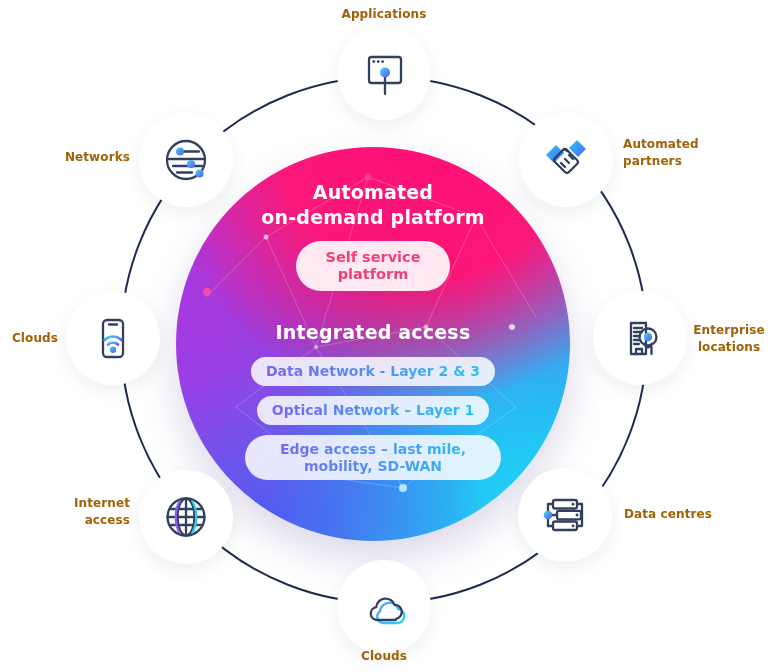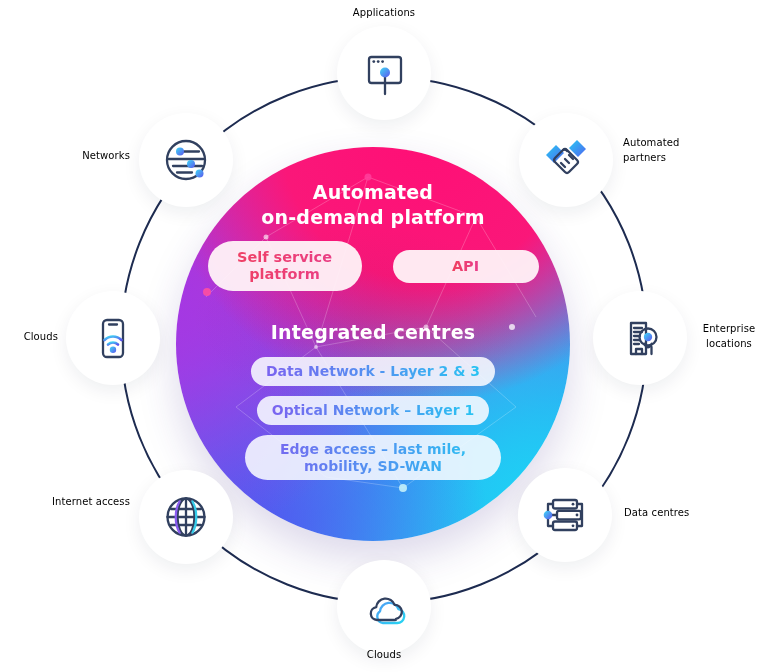--- a/index.html
+++ b/index.html
@@ -50,21 +50,21 @@
     -webkit-background-clip:text;background-clip:text;color:transparent;
   }
   .pill-layer.wide{max-width:226px;}
   
   .icon-circle{
     position:absolute;width:94px;height:94px;border-radius:50%;background:#ffffff;
     display:flex;align-items:center;justify-content:center;
     box-shadow:0 6px 18px rgba(20,30,60,0.07);
   }
   .node-label{
-    position:absolute;color:#000000;font-size:10px;font-weight:normal;line-height:1.45;
+    position:absolute;color:#a16207;font-size:12px;font-weight:bold;line-height:1.45;
     letter-spacing:.1px;
   }
   .ta-c{text-align:center;} .ta-r{text-align:right;} .ta-l{text-align:left;}
   .ic{stroke:#31405f;stroke-width:2.3;fill:none;stroke-linecap:round;stroke-linejoin:round;}
 </style>
 </head>
 <body>
 
 <div class="stage">
 
@@ -107,27 +107,24 @@
     <div class="center-content">
       <div class="c-heading">
         <span style="display:block">Automated</span>
         <span style="display:block">on-demand platform</span>
       </div>
 
       <div class="top-pills">
         <div class="pill-top pill-self">
           <span class="pink-grad-text">Self service platform</span>
         </div>
-        <div class="pill-top pill-api">
-          <span class="pink-grad-text">API</span>
-        </div>
       </div>
 
       <div class="c-heading mid-heading">
-        <span style="display:block">Integrated centres</span>
+        <span style="display:block">Integrated access</span>
       </div>
 
       <div class="layer-pills">
         <div class="pill-layer">
           <span>Data Network - Layer 2 &amp; 3</span>
         </div>
         <div class="pill-layer">
           <span>Optical Network – Layer 1</span>
         </div>
         <div class="pill-layer wide">

